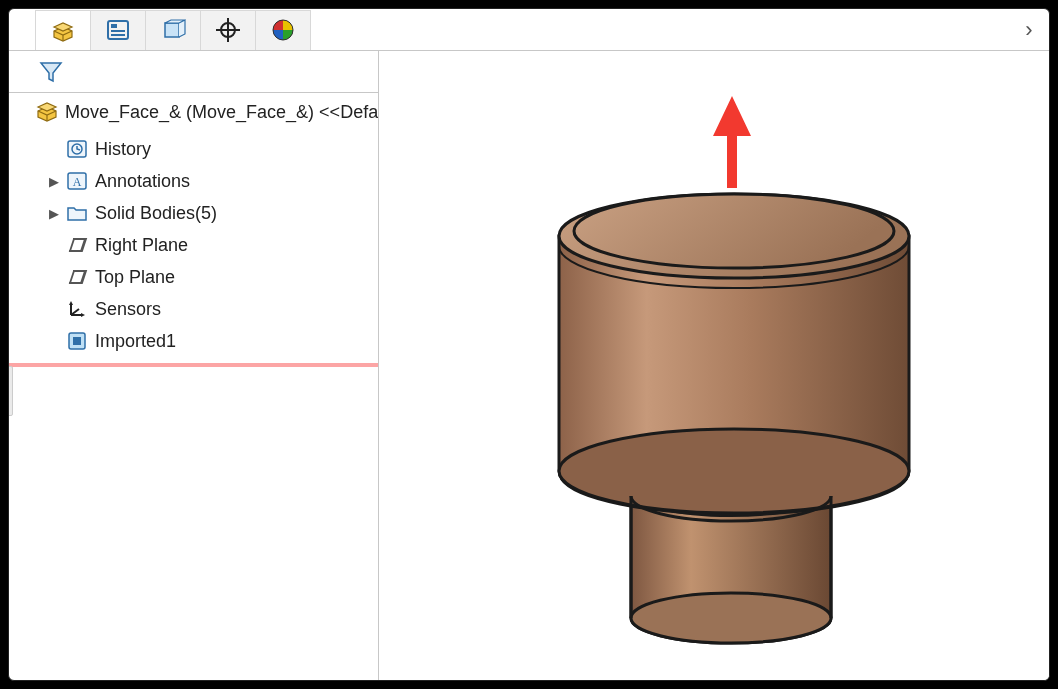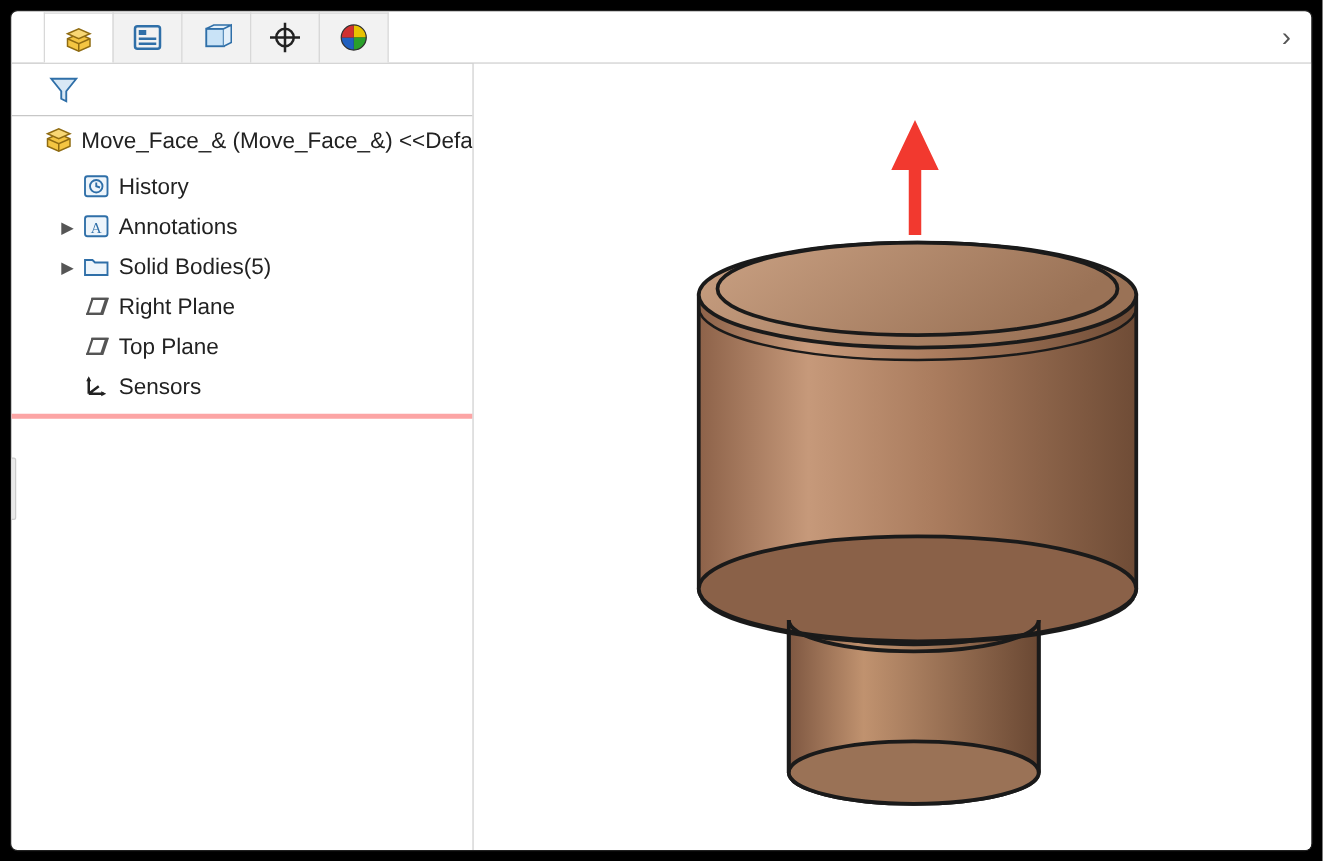--- a/index.html
+++ b/index.html
@@ -187,20 +187,30 @@
             <span class="exp"></span>
             <span class="ico">
               <svg width="22" height="22">
                 <path d="M5 17 L5 5 M5 17 L17 17 M5 17 L13 11" fill="none" stroke="#222" stroke-width="2"></path>
                 <polygon points="5,3 3,7 7,7" fill="#222"></polygon>
                 <polygon points="19,17 15,15 15,19" fill="#222"></polygon>
               </svg>
             </span>
             <span>Sensors</span>
           </div>
+          <div class="item">
+            <span class="exp"></span>
+            <span class="ico">
+              <svg width="22" height="22">
+                <rect x="3" y="3" width="16" height="16" rx="2" fill="#bfe0f5" stroke="#2f6fa8" stroke-width="1.5"></rect>
+                <rect x="7" y="7" width="8" height="8" fill="#2f6fa8"></rect>
+              </svg>
+            </span>
+            <span>Imported1</span>
+          </div>
         </div>
 
       <div class="grab"></div>
     </div>
 
     <div class="viewport">
       <svg width="670" height="620" viewBox="0 0 670 620">
 
         <g>
           <polygon points="353,45 372,85 358,85 358,137 348,137 348,85 334,85" fill="#f2392f"></polygon>

